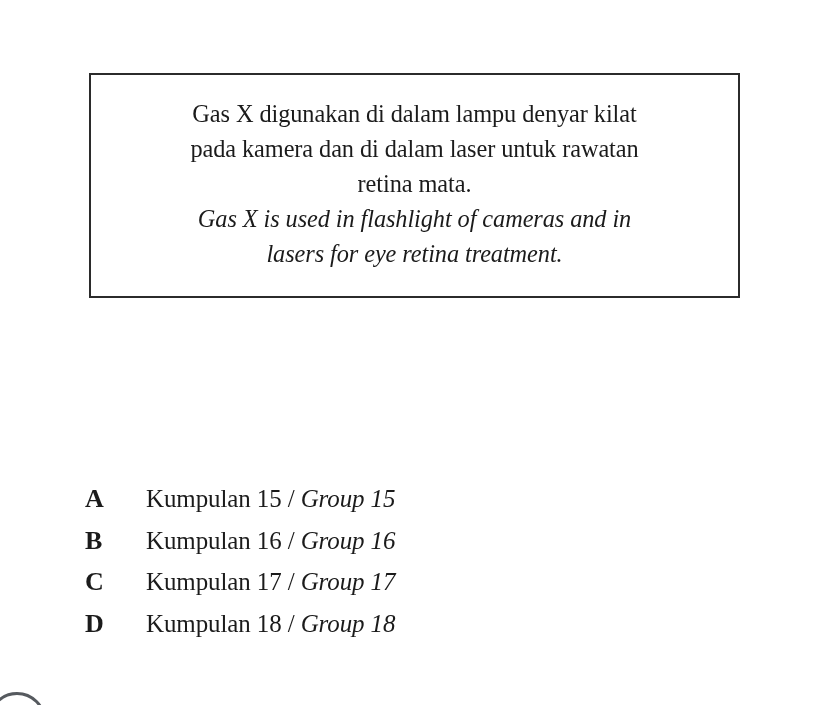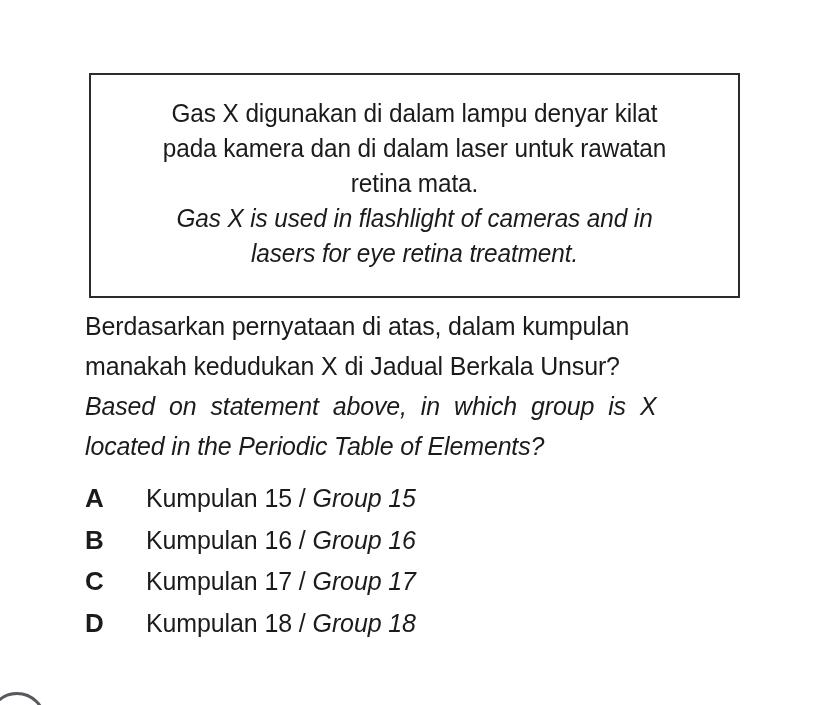--- a/index.html
+++ b/index.html
@@ -14,20 +14,21 @@
     font-family: "Liberation Sans", sans-serif;
     color: #1b1b1b;
     overflow: hidden;
     position: relative;
     -webkit-font-smoothing: antialiased;
   }
 
   .page {
     position: absolute;
     inset: 0;
+    font-family: Liberation Serif, serif;
   }
 
   
   .statement-box {
     position: absolute;
     left: 89px;
     top: 73px;
     width: 651px;
     height: 225px;
     box-sizing: border-box;
@@ -128,26 +129,20 @@
 <div class="page">
 
   <div class="statement-box">
     <span class="statement-line my">Gas X digunakan di dalam lampu denyar kilat</span>
     <span class="statement-line my">pada kamera dan di dalam laser untuk rawatan</span>
     <span class="statement-line my">retina mata.</span>
     <span class="statement-line en">Gas X is used in flashlight of cameras and in</span>
     <span class="statement-line en">lasers for eye retina treatment.</span>
   </div>
 
-  <div class="question">
-    <span class="q-line my">Berdasarkan pernyataan di atas, dalam kumpulan</span>
-    <span class="q-line my">manakah kedudukan X di Jadual Berkala Unsur?</span>
-    <span class="q-line en justified">Based on statement above, in which group is X</span>
-    <span class="q-line en">located in the Periodic Table of Elements?</span>
-  </div>
 
   <div class="options">
 
     <div class="option-row">
       <span class="option-letter">A</span>
       <span class="option-text"><span class="my">Kumpulan 15 / </span><span class="en">Group 15</span></span>
     </div>
 
     <div class="option-row">
       <span class="option-letter">B</span>

